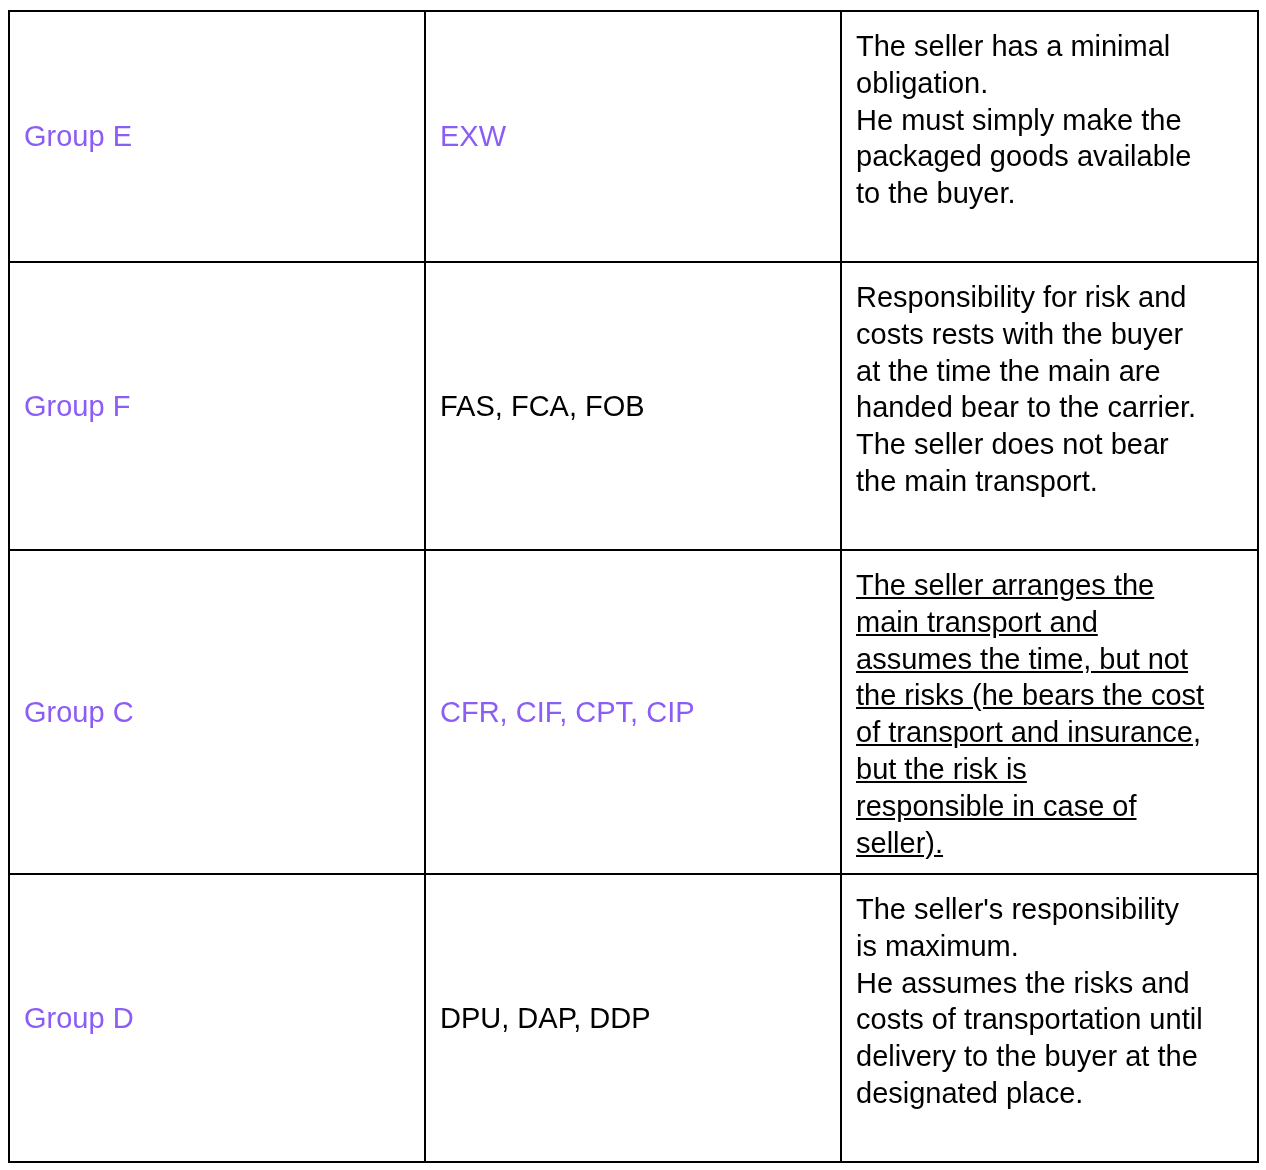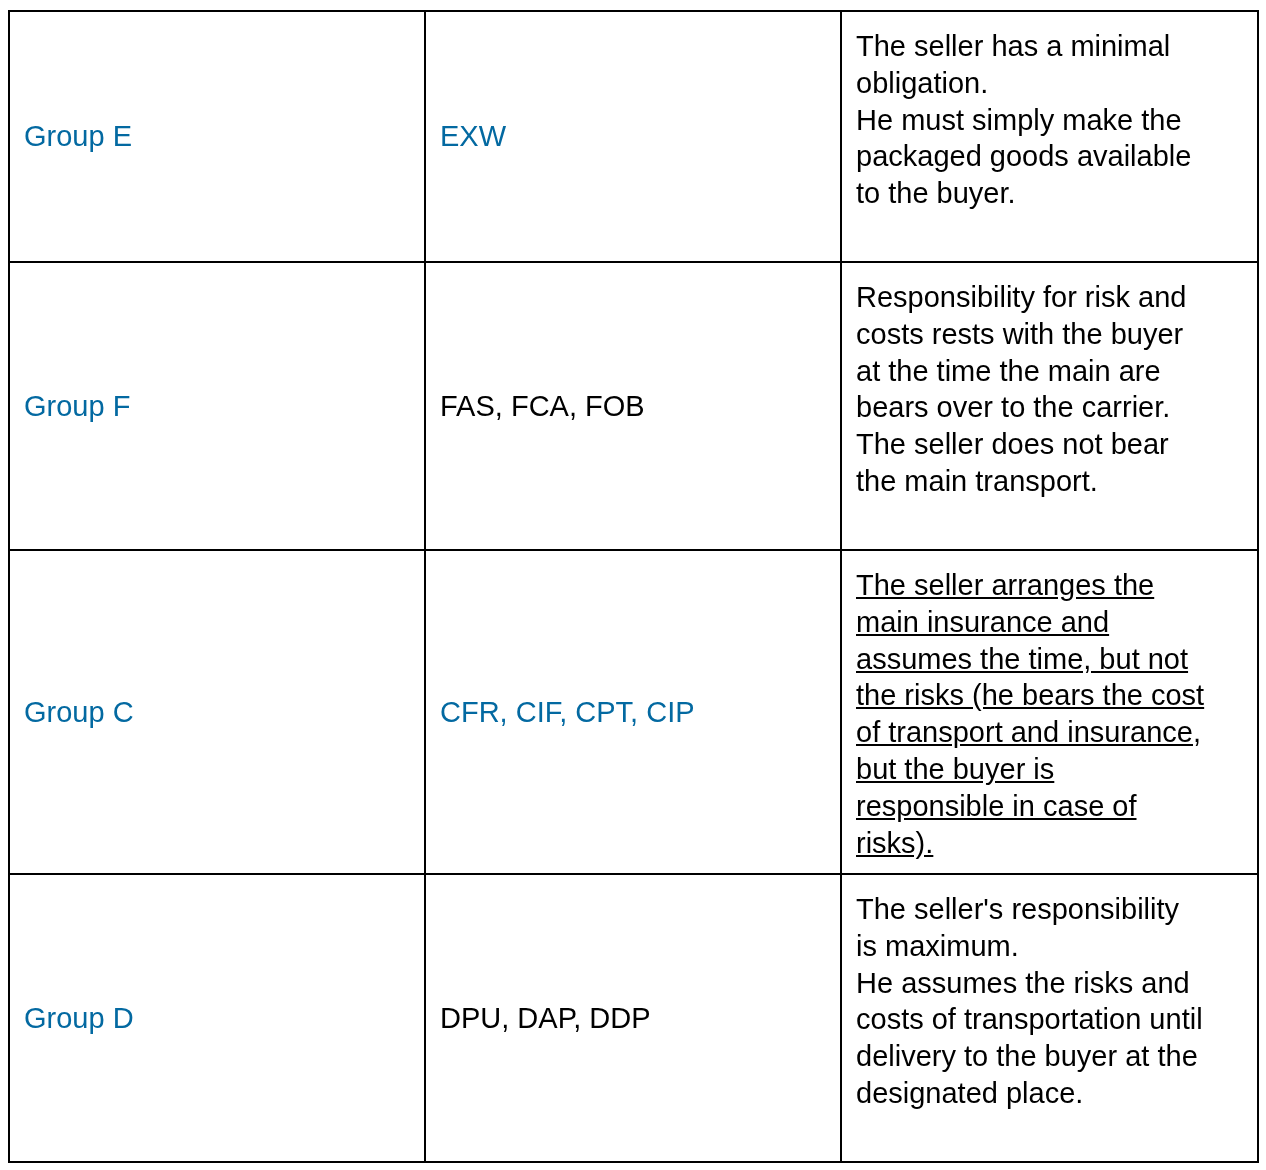--- a/index.html
+++ b/index.html
@@ -31,21 +31,21 @@
     }
     td.desc {
       vertical-align: top;
       padding-top: 16px;
       padding-right: 24px;
       margin-top: 42px;
     }
     col.c1 { width: 416px; }
     col.c2 { width: 416px; }
     col.c3 { width: 417px; }
-    .gray { color: #0369a1; }
+    .gray { color: #8b5cf6; }
     .black { color: #000000; }
     .line { display: block; white-space: nowrap; }
   </style>
 </head>
 <body>
 
 <div class="wrap">
   <table>
     <colgroup>
       <col class="c1">
@@ -74,42 +74,42 @@
         <td class="gray">
           <span>Group F</span>
         </td>
         <td class="black">
           <span>FAS, FCA, FOB</span>
         </td>
         <td class="desc black">
           <span class="line">Responsibility for risk and</span>
           <span class="line">costs rests with the buyer</span>
           <span class="line">at the time the main are</span>
-          <span class="line">bears over to the carrier.</span>
+          <span class="line">handed bear to the carrier.</span>
           <span class="line">The seller does not bear</span>
           <span class="line">the main transport.</span>
         </td>
       </tr>
 
       <tr style="height:324px;">
         <td class="gray">
           <span>Group C</span>
         </td>
         <td class="gray">
           <span>CFR, CIF, CPT, CIP</span>
         </td>
         <td class="desc black" style="padding-top:16px;text-decoration:underline;">
           <span class="line">The seller arranges the</span>
-          <span class="line">main insurance and</span>
+          <span class="line">main transport and</span>
           <span class="line">assumes the time, but not</span>
           <span class="line">the risks (he bears the cost</span>
           <span class="line">of transport and insurance,</span>
-          <span class="line">but the buyer is</span>
+          <span class="line">but the risk is</span>
           <span class="line">responsible in case of</span>
-          <span class="line">risks).</span>
+          <span class="line">seller).</span>
         </td>
       </tr>
 
       <tr style="height:288px;">
         <td class="gray">
           <span>Group D</span>
         </td>
         <td class="black">
           <span>DPU, DAP, DDP</span>
         </td>

